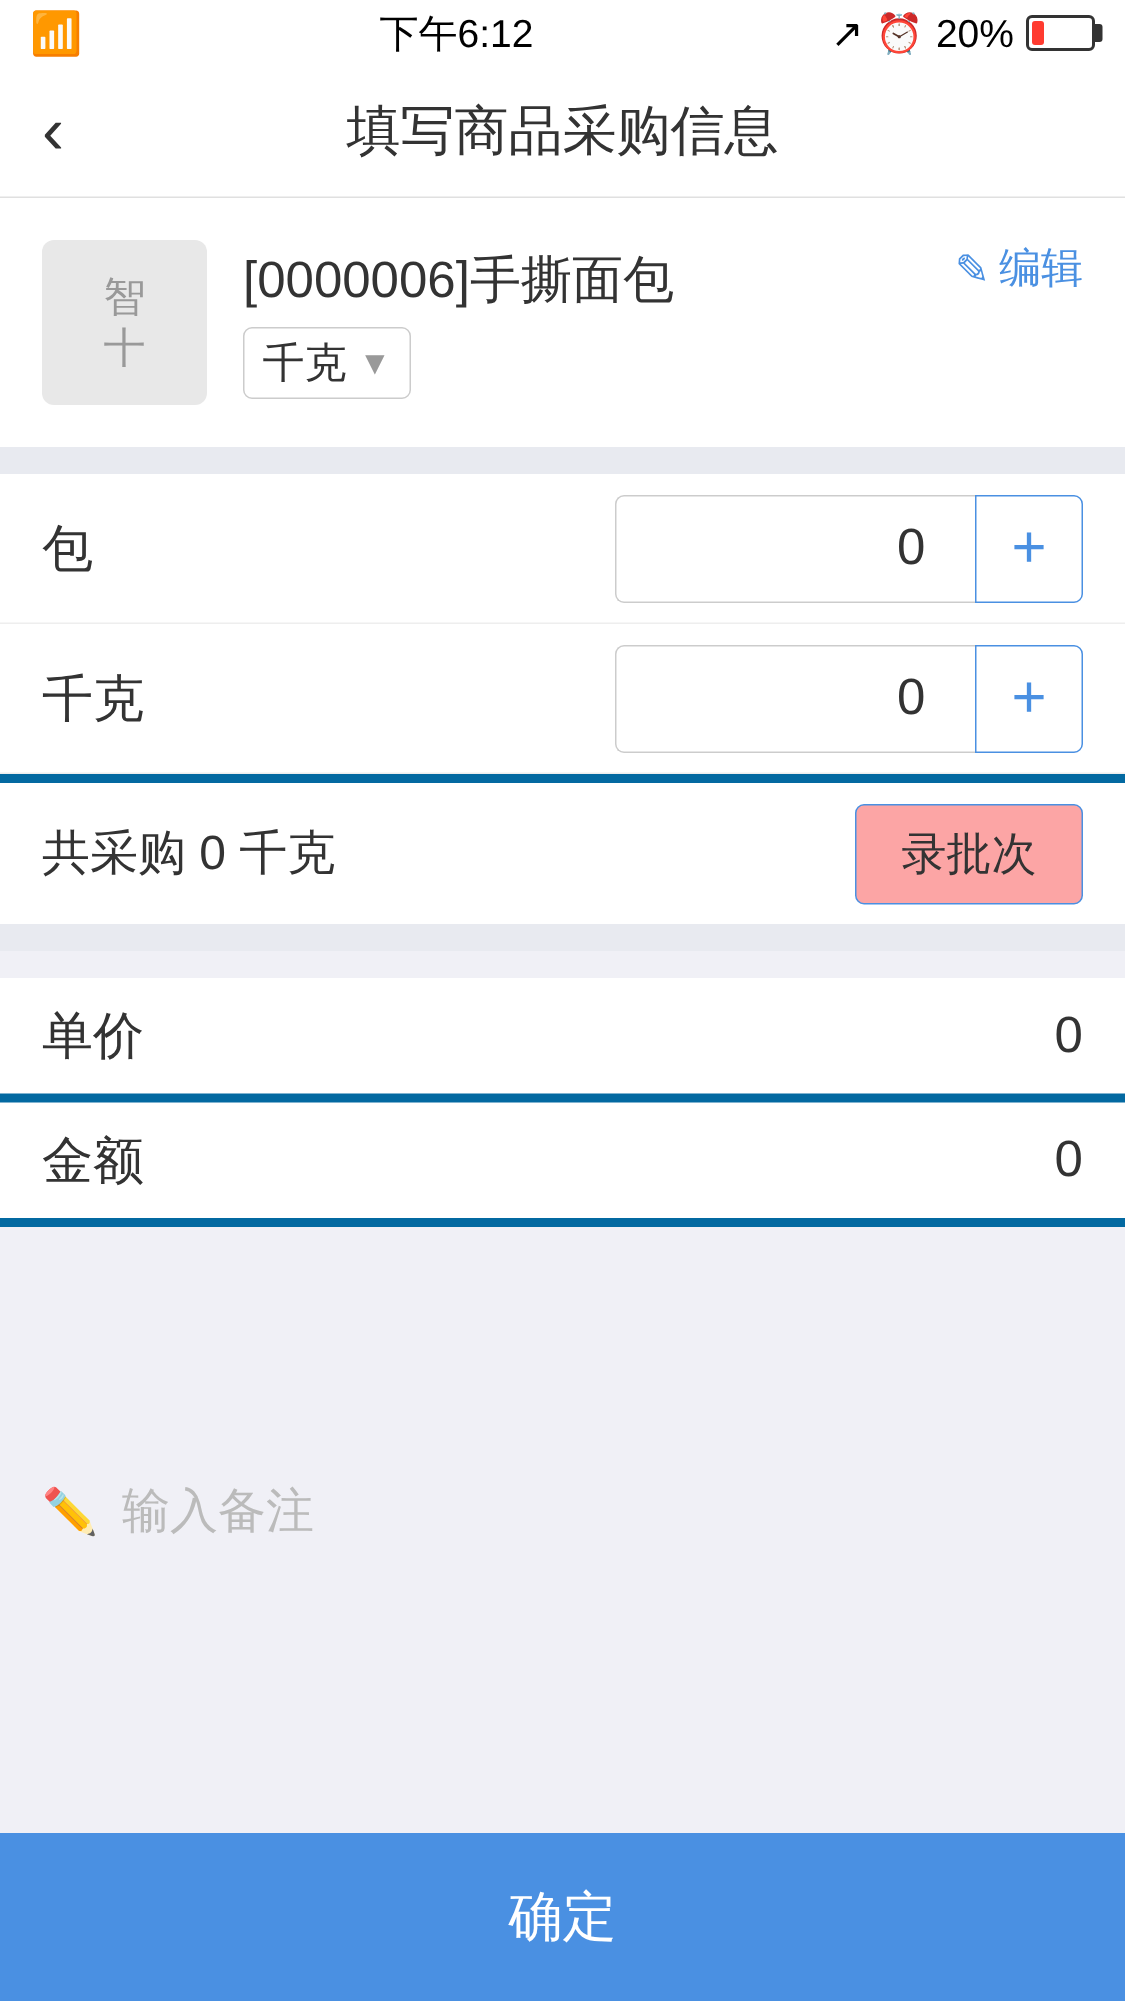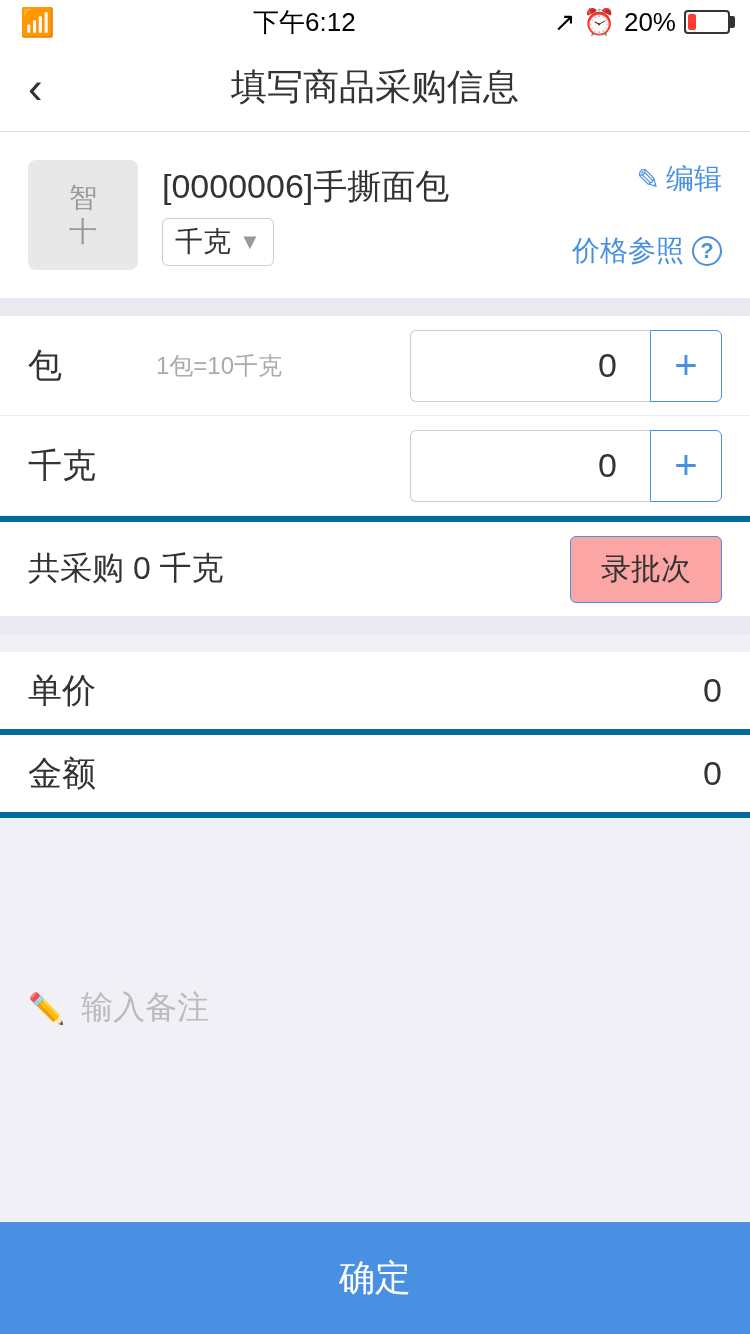--- a/index.html
+++ b/index.html
@@ -345,33 +345,28 @@
       <div class="unit-selector">
         <span>千克</span>
         <span class="unit-arrow">▼</span>
       </div>
     </div>
   </div>
   <div class="edit-btn">
     <span>✎</span>
     <span>编辑</span>
   </div>
-  <div class="price-ref">
-    <span>价格参照</span>
-    <span class="help-circle">?</span>
-  </div>
 </div>
 
 <div class="section-divider"></div>
 
 <div class="input-section">
 
   <div class="input-row">
     <span class="input-label">包</span>
-    <span class="input-sublabel">1包=10千克</span>
     <div class="input-right">
       <input type="number" class="qty-input" value="0" style="">
       <div class="plus-btn">
         <span>+</span>
       </div>
     </div>
   </div>
 
   <div class="input-row">
     <span class="input-label">千克</span>

